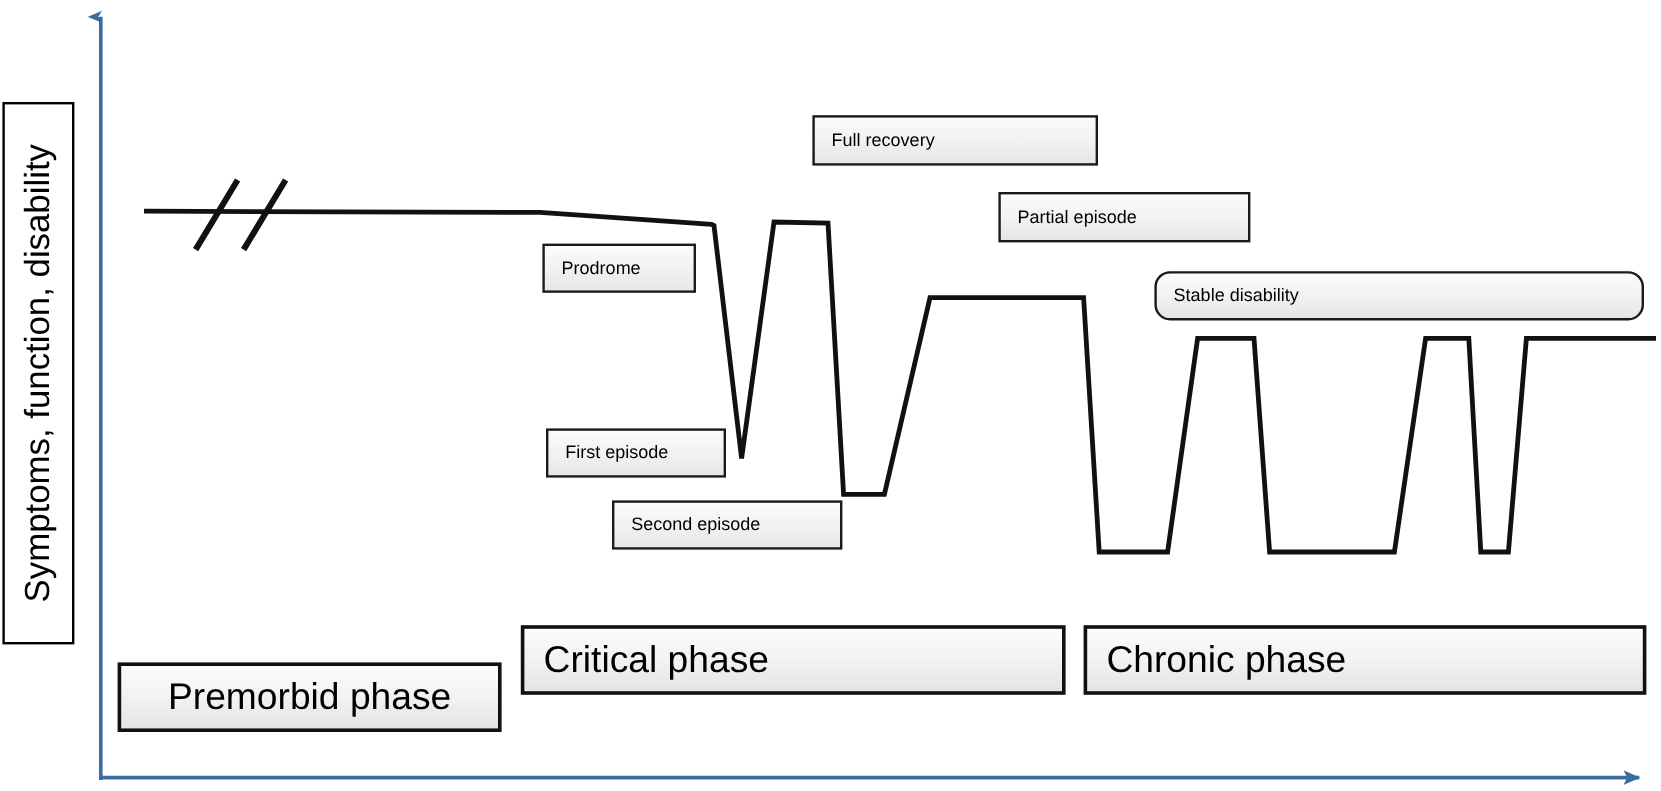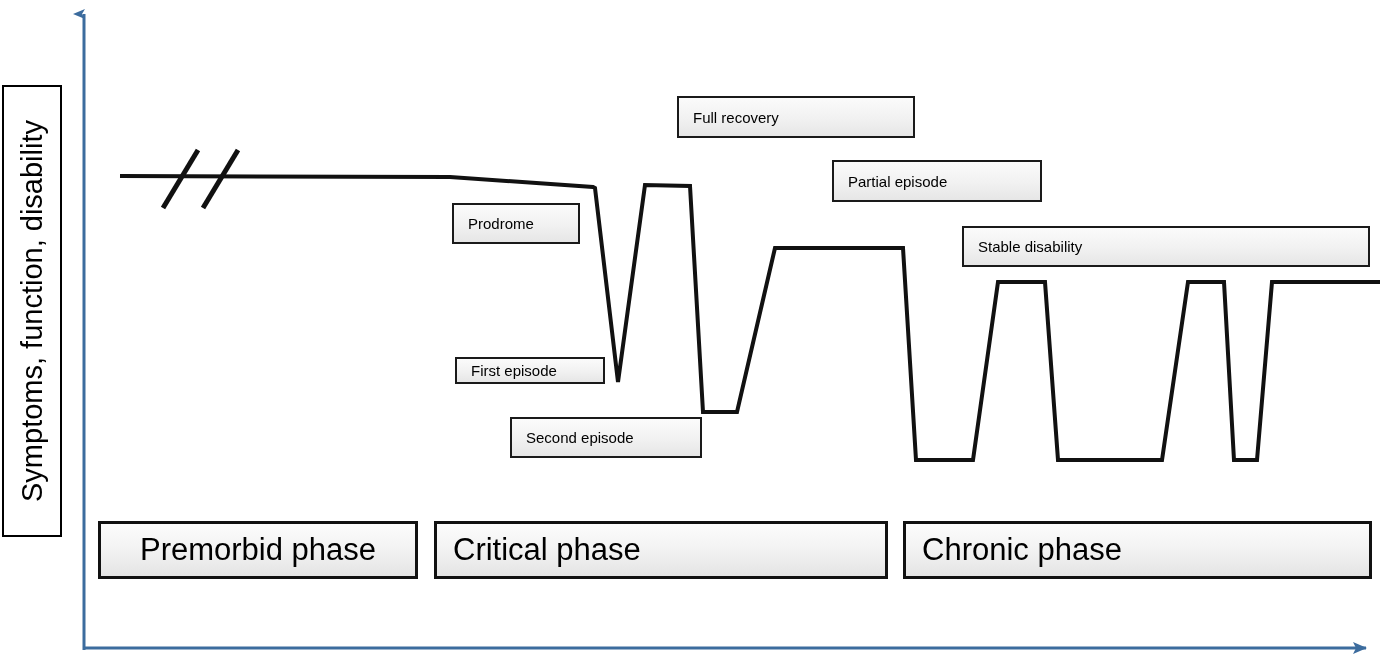--- a/index.html
+++ b/index.html
@@ -66,21 +66,21 @@
     box-sizing: border-box;
     border: 3px solid #111111;
     background: linear-gradient(to bottom, #fcfcfc 0%, #f2f2f2 50%, #e4e4e4 100%);
     display: flex;
     align-items: center;
     color: #000000;
     font-size: 31px;
     padding-left: 16px;
     padding-right: 16px;
   }
-  .phase.center { justify-content: center; padding-left: 0; padding-right: 0; }
+  .phase.center { justify-content: center; padding-left: 0; padding-right: 0; margin-top: 31px; }
   .phase.left { justify-content: flex-start; }
 </style>
 </head>
 <body>
 
 <div id="figure">
 
   <svg id="plot-svg" viewBox="0 0 1384 659">
     <defs>
       <marker id="arrow-up" markerWidth="10" markerHeight="12" refX="5" refY="11" orient="auto-start-reverse" markerUnits="userSpaceOnUse">
@@ -104,33 +104,33 @@
   </svg>
 
   <div class="axis-label-box">
     <span class="axis-label-text">Symptoms, function, disability</span>
   </div>
 
   <div id="annotation-layer">
       <div class="callout" style="left: 452px; top: 203px; width: 128px; height: 41px;">
         <span>Prodrome</span>
       </div>
-      <div class="callout" style="left: 455px; top: 357px; width: 150px; height: 27px;">
+      <div class="callout" style="left: 455px; top: 357px; width: 150px; height: 41px;">
         <span>First episode</span>
       </div>
       <div class="callout" style="left: 510px; top: 417px; width: 192px; height: 41px;">
         <span>Second episode</span>
       </div>
       <div class="callout" style="left: 677px; top: 96px; width: 238px; height: 42px;">
         <span>Full recovery</span>
       </div>
       <div class="callout" style="left: 832px; top: 160px; width: 210px; height: 42px;">
         <span>Partial episode</span>
       </div>
-      <div class="callout" style="left: 962px; top: 226px; width: 408px; height: 41px;">
+      <div class="callout" style="left: 962px; top: 226px; width: 408px; height: 41px; border-radius: 13px;">
         <span>Stable disability</span>
       </div>
     </div>
   <div id="phase-layer">
       <div class="phase center" style="left: 98px; top: 521px; width: 320px; height: 58px;">
         <span>Premorbid phase</span>
       </div>
       <div class="phase left" style="left: 434px; top: 521px; width: 454px; height: 58px;">
         <span>Critical phase</span>
       </div>

